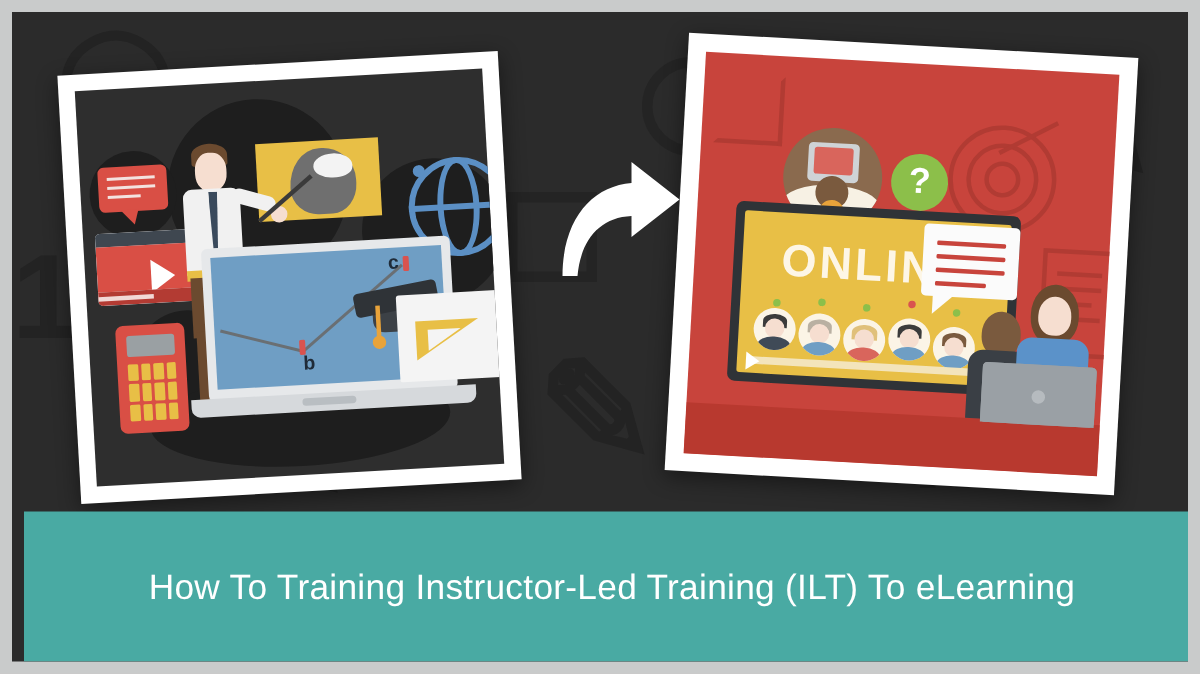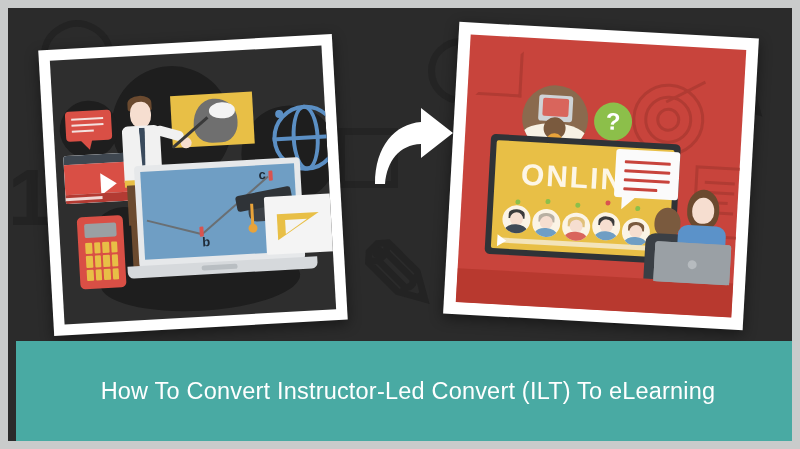--- a/index.html
+++ b/index.html
@@ -319,17 +319,17 @@
       </div>
     </div>
 
     <div id="arrow">
       <svg viewBox="0 0 88 82" width="88" height="82" aria-hidden="true">
         <path d="M6 78 C6 40 26 18 52 16 L52 2 L84 27 L52 52 L52 38 C30 39 18 55 16 78 Z" fill="#ffffff"></path>
       </svg>
     </div>
 
     <div id="title-band">
-      <div id="title-text">How To Convert Instructor-Led Convert (ILT) To eLearning</div>
+      <div id="title-text">How To Training Instructor-Led Training (ILT) To eLearning</div>
     </div>
 
   </div>
 </div>
 
 </body></html>

